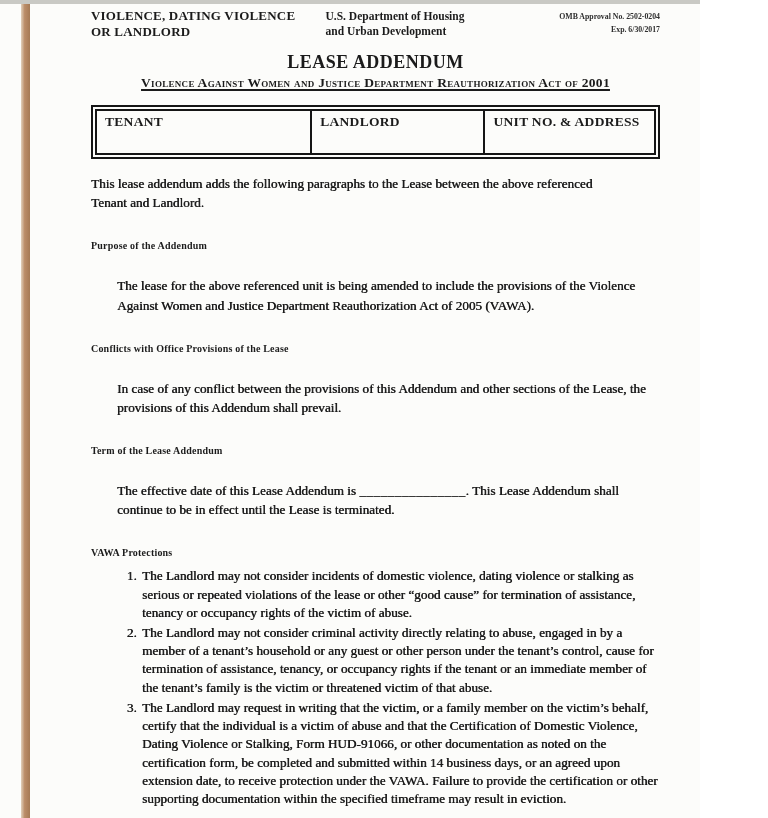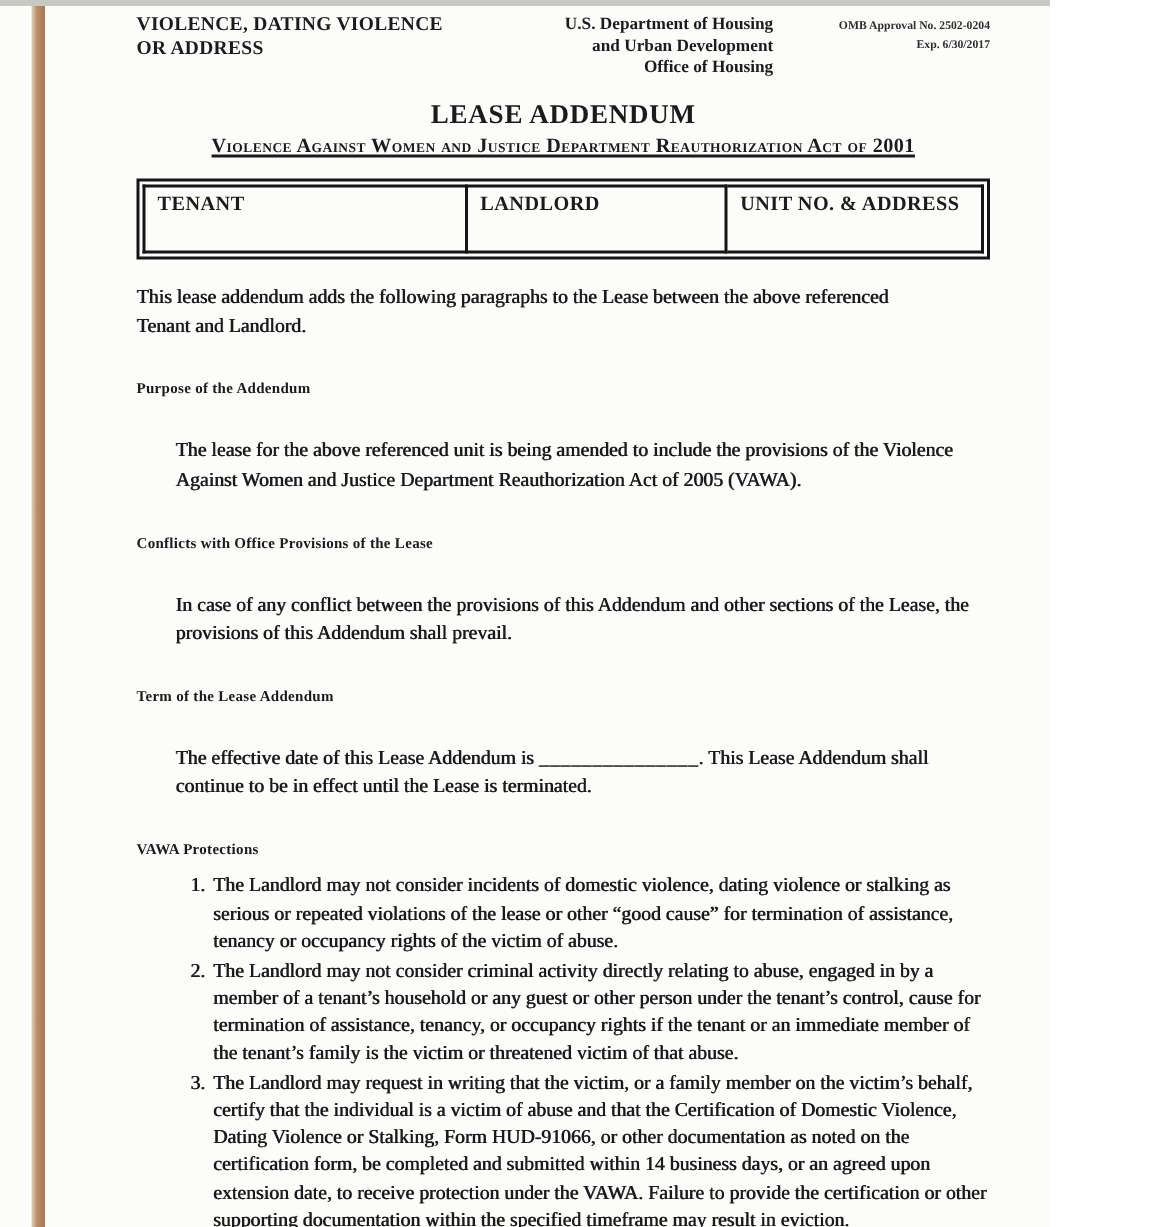--- a/index.html
+++ b/index.html
@@ -29,21 +29,21 @@
   .bar-right-cap {
     position: absolute; left: 745px; top: 4px; width: 6px; height: 7px;
     background: #50503a;
   }
 
   .doc { position: absolute; left: 91px; top: 8px; width: 569px; }
 
   
   .hdr { display: flex; justify-content: space-between; }
   .hdr-left { width: 215px; font-size: 13px; font-weight: bold; line-height: 1.2; letter-spacing: 0.2px; }
-  .hdr-center { width: 190px; text-align: right; font-size: 11.5px; font-weight: bold; line-height: 1.28; margin-top: 1px; }
+  .hdr-center { width: 190px; text-align: left; font-size: 11.5px; font-weight: bold; line-height: 1.28; margin-top: 1px; }
   .hdr-right { width: 125px; text-align: right; font-size: 7.8px; font-weight: bold; color: #2e2e2e; line-height: 1.7; margin-top: 2px; }
 
   .title { margin-top: 13px; text-align: center; font-size: 18px; font-weight: bold; letter-spacing: 0.5px; }
   .subtitle {
     margin-top: 2px; text-align: center; font-weight: bold;
     font-variant: small-caps; font-size: 13.5px; letter-spacing: 0.3px;
     text-decoration: underline; text-underline-offset: 2px; text-decoration-thickness: 1.5px;
   }
 
   
@@ -81,26 +81,25 @@
   <div class="strip-top"></div>
   <div class="bar-left"></div>
   <div class="bar-right"></div>
   <div class="bar-right-cap"></div>
 
   <div class="doc">
 
     <div class="hdr">
       <div class="hdr-left">
         <div>VIOLENCE, DATING VIOLENCE</div>
-        <div>OR ADDRESS</div>
+        <div>OR LANDLORD</div>
       </div>
       <div class="hdr-center">
         <div>U.S. Department of Housing</div>
         <div>and Urban Development</div>
-        <div>Office of Housing</div>
       </div>
       <div class="hdr-right">
         <div>OMB Approval  No. 2502-0204</div>
         <div>Exp. 6/30/2017</div>
       </div>
     </div>
 
     <div class="title">LEASE ADDENDUM</div>
     <div class="subtitle">Violence Against Women and Justice Department Reauthorization Act of 2001</div>
 

